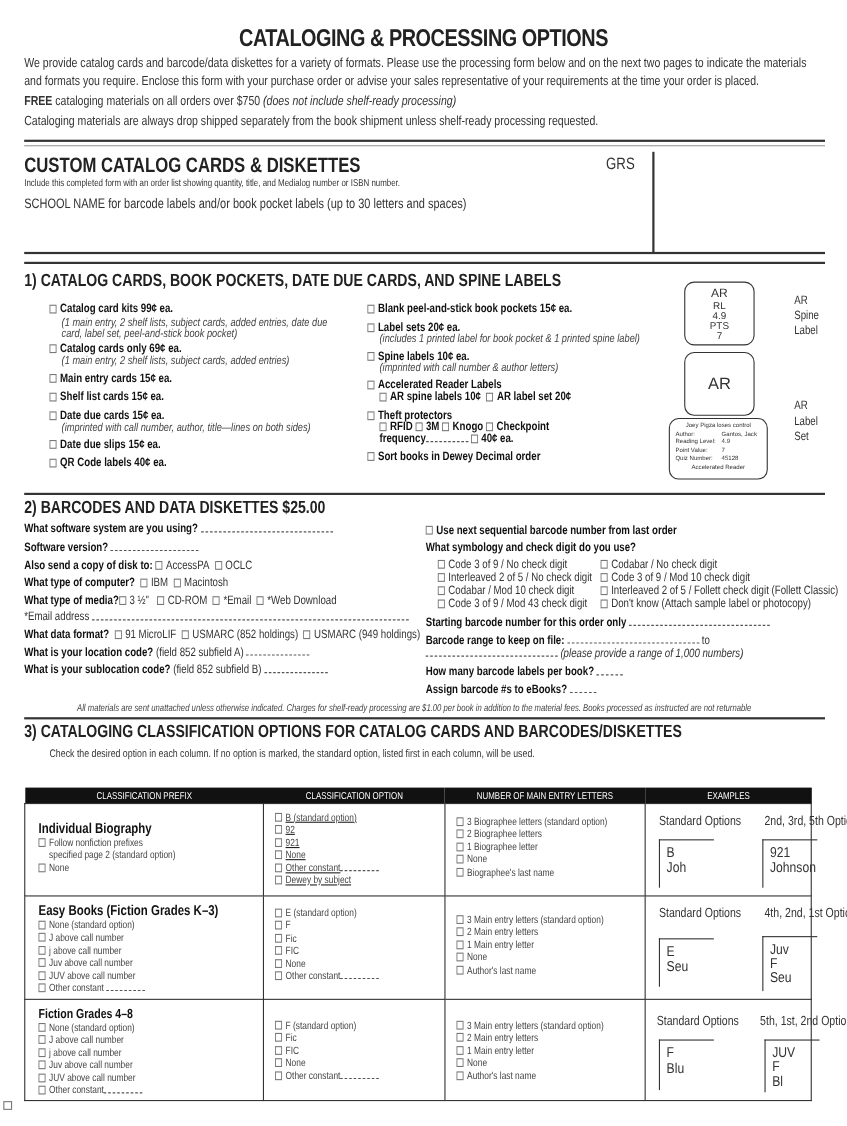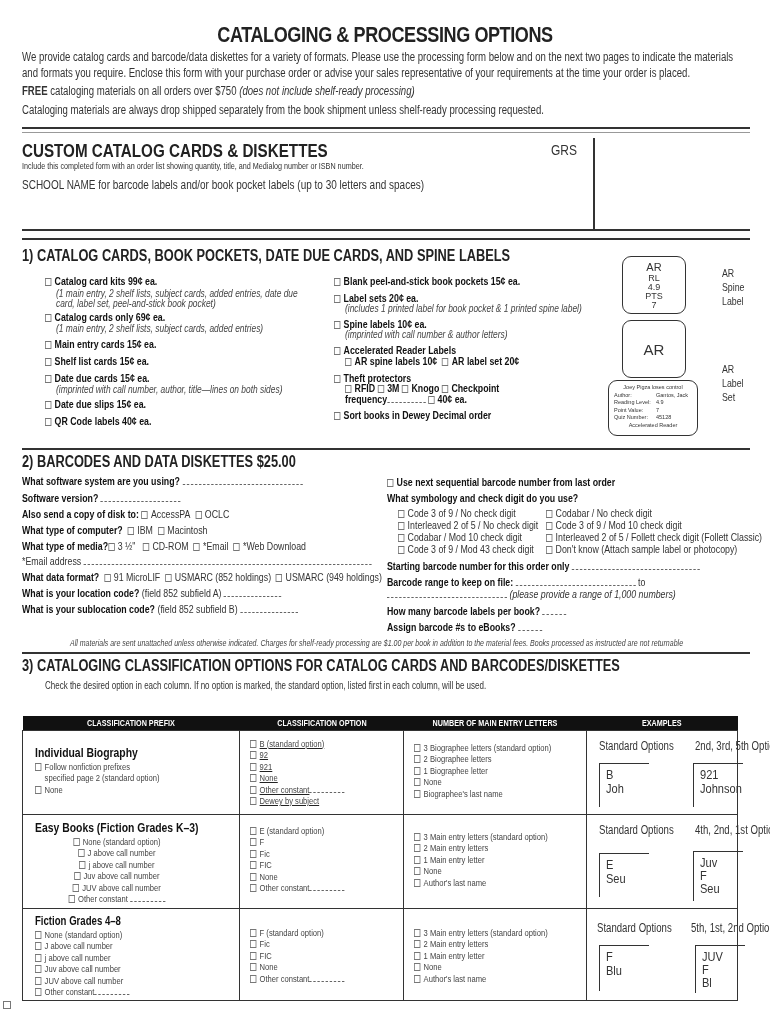--- a/index.html
+++ b/index.html
@@ -15,21 +15,21 @@
   .body12 { font-size: 12.5px; color: #333; white-space: nowrap; transform: scaleX(0.8); transform-origin: left top; }
   .cb { display: inline-block; width: 8px; height: 8px; border: 1px solid #777; vertical-align: middle; margin-right: 4px; background: #fff; }
   .item { position: absolute; font-size: 11px; white-space: nowrap; transform: scaleX(0.8); transform-origin: left top; line-height: 12px; }
   .item b { font-weight: bold; color: #111; }
   .item i { font-style: italic; color: #444; font-size: 10.5px; }
   .q { position: absolute; font-size: 11px; white-space: nowrap; transform: scaleX(0.8); transform-origin: left top; line-height: 13px; color: #333; }
   .q b { color: #111; }
   .ar-box { position: absolute; border: 1.5px solid #333; border-radius: 9px; text-align: center; color: #333; font-size: 11px; }
   .ar-side { position: absolute; font-size: 11px; color: #333; line-height: 14px; transform: scaleX(0.8); transform-origin: left top; }
   table.cls { position: absolute; left: 22px; top: 716px; width: 716px; border-collapse: collapse; }
-  table.cls th { background: #111; color: #fff; font-size: 9px; font-weight: bold; height: 14px; text-align: center; }
+  table.cls th { background: #111; color: #fff; font-size: 9px; font-weight: normal; height: 14px; text-align: center; }
   table.cls td { border: 1.5px solid #333; vertical-align: top; padding: 0; position: relative; }
   .th-txt { display: inline-block; transform: scaleX(0.8); }
   .opts { font-size: 9.5px; line-height: 11.5px; color: #444; white-space: nowrap; transform: scaleX(0.8); transform-origin: left top; }
   .rowhead { font-weight: bold; font-size: 13px; color: #111; white-space: nowrap; transform: scaleX(0.8); transform-origin: left top; }
   .ex-title { font-size: 12px; color: #333; white-space: nowrap; transform: scaleX(0.8); transform-origin: left top; position: absolute; }
   .ex-label { position: absolute; border-left: 1.5px solid #333; border-top: 1.5px solid #333; padding: 4px 0 0 6px; font-size: 13px; color: #333; line-height: 14px; }
   .ex-label span { display: block; transform: scaleX(0.85); transform-origin: left top; }
   .blank { display: inline-block; border-bottom: 1px dashed #555; vertical-align: baseline; }
 </style>
 </head>
@@ -211,21 +211,21 @@
             <span>Joh</span>
           </div>
       <div class="ex-label" style="left:106px; top:32px; width:50px; height:44px;">
             <span>921</span>
             <span>Johnson</span>
           </div>
     </td>
   </tr>
 
   <tr style="height:94px;">
-    <td style="padding:5px 0 0 12px;text-align:center;">
+    <td style="padding:5px 0 0 12px;">
       <div class="rowhead">Easy Books (Fiction Grades K–3)</div>
       <div class="opts" style="margin-top:1px;">
         <div><span class="cb"></span><span>None (standard option)</span></div>
         <div><span class="cb"></span><span>J above call number</span></div>
         <div><span class="cb"></span><span>j above call number</span></div>
         <div><span class="cb"></span><span>Juv above call number</span></div>
         <div><span class="cb"></span><span>JUV above call number</span></div>
         <div><span class="cb"></span><span>Other constant</span> <span class="blank" style="width:44px;"></span></div>
       </div>
     </td>

